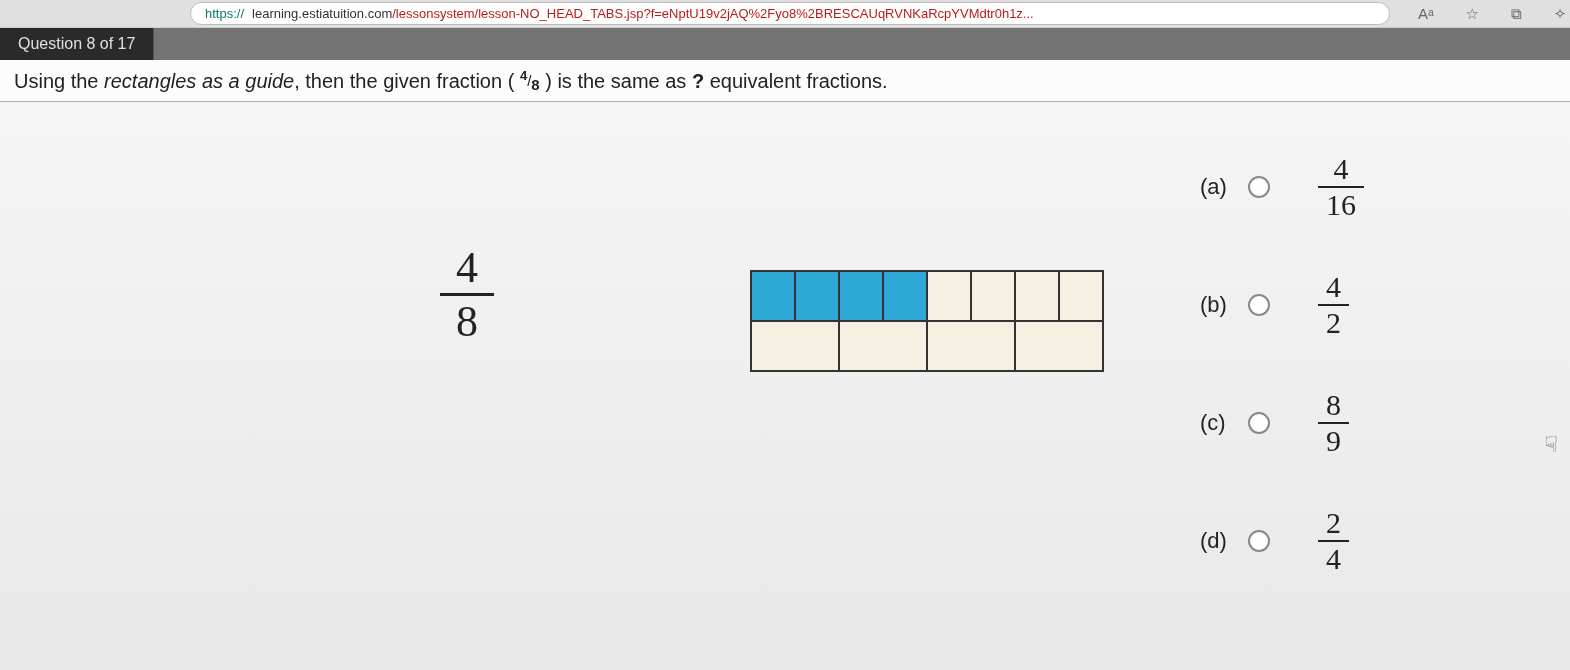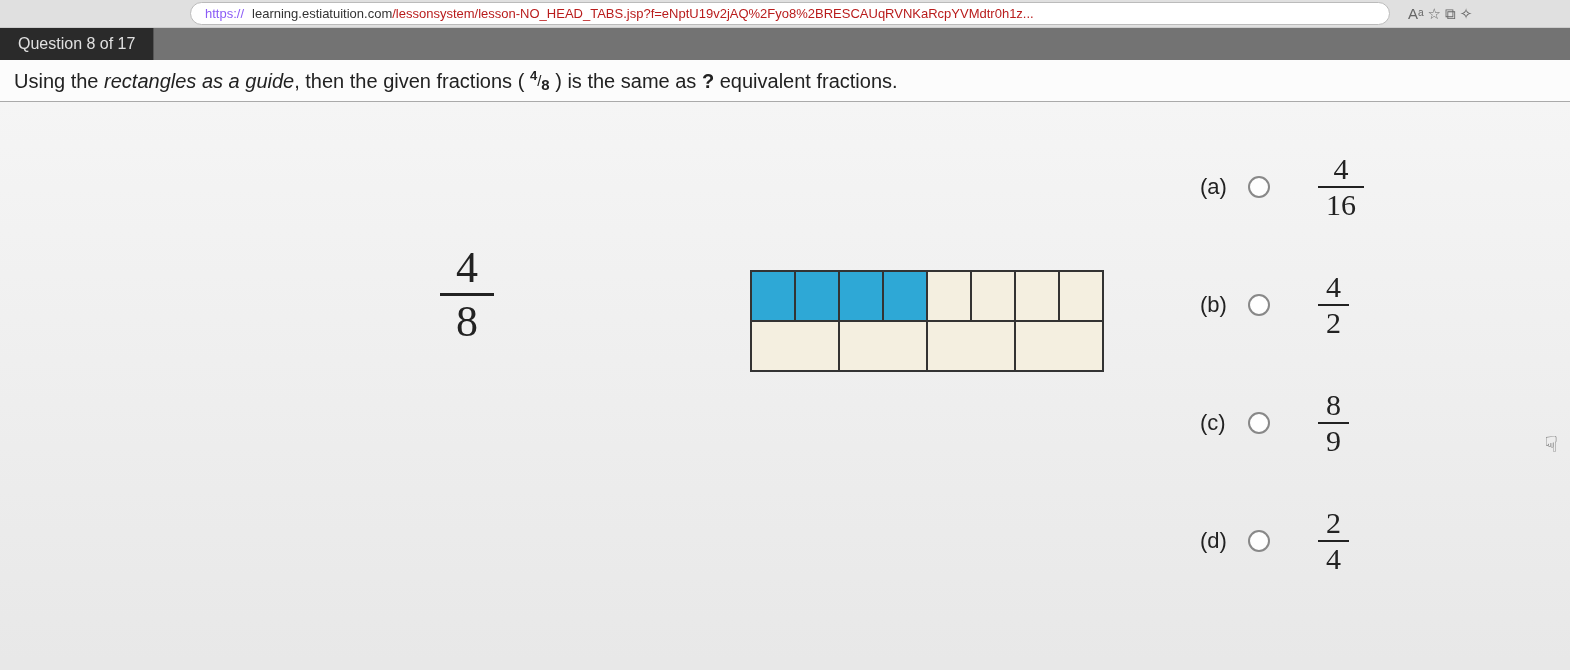--- a/index.html
+++ b/index.html
@@ -24,27 +24,27 @@
       border-radius: 14px;
       padding: 3px 14px;
       font-size: 13px;
       color: #555;
       flex: 0 0 auto;
       margin-left: 180px;
       width: 1200px;
       white-space: nowrap;
       overflow: hidden;
     }
-    .url-prefix { color: #8b5cf6; }
+    .url-prefix { color: #0f766e; }
     .url-domain { color: #333; padding-left: 8px; }
     .url-path { color: #b91c1c; }
     .browser-icons {
       display: flex;
-      gap: 4px;
-      margin-left: 18px;
+      gap: 32px;
+      margin-left: 28px;
       color: #666;
     }
     .browser-icons span { font-size: 15px; }
     .header-row {
       background: #737373;
       color: #e0e0e0;
       display: flex;
       align-items: center;
       height: 32px;
       font-size: 16px;
@@ -179,21 +179,21 @@
     <span>⧉</span>
     <span>✧</span>
   </div>
 </div>
 
 <div class="header-row">
   <div class="question-progress">Question 8 of 17</div>
 </div>
 
 <div class="prompt-row">
-  <span>Using the </span><span class="italic">rectangles as a guide</span><span>, then the given fractions ( </span><span class="sup-frac"><span class="num">4</span><span>/</span><span class="den">8</span></span><span> ) is the same as </span><span class="qmark">?</span><span> equivalent fractions.</span>
+  <span>Using the </span><span class="italic">rectangles as a guide</span><span>, then the given fraction ( </span><span class="sup-frac"><span class="num">4</span><span>/</span><span class="den">8</span></span><span> ) is the same as </span><span class="qmark">?</span><span> equivalent fractions.</span>
 </div>
 
 <div class="content">
 
   <div class="big-fraction">
     <span class="fnum">4</span>
     <span class="fbar"></span>
     <span class="fden">8</span>
   </div>
 

